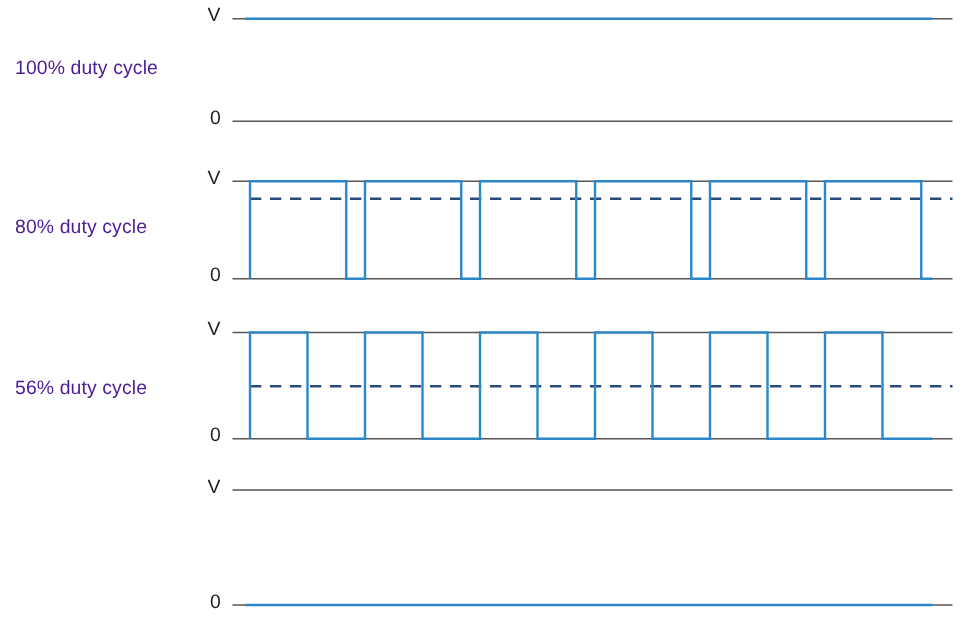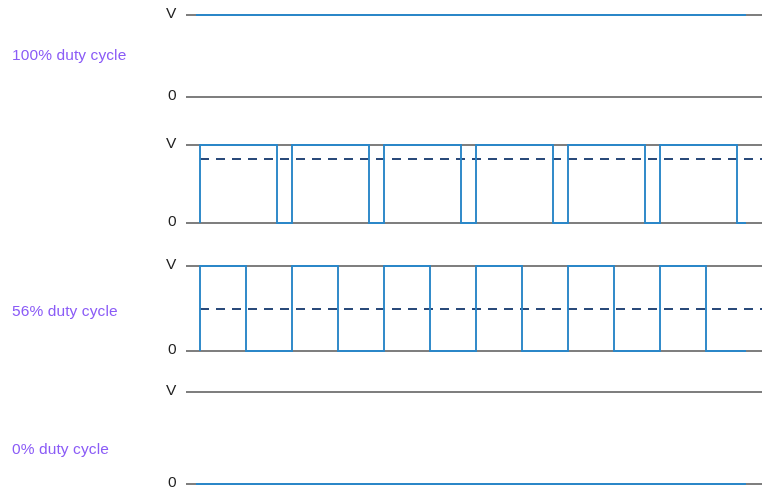--- a/index.html
+++ b/index.html
@@ -7,21 +7,21 @@
     width:768px;height:498px;
     background:#ffffff;
     font-family:"Liberation Sans","DejaVu Sans",sans-serif;
     overflow:hidden;
   }
   #diagram{position:relative;width:768px;height:498px;}
   #diagram svg{position:absolute;top:0;left:0;}
   .row-label{
     position:absolute;
     font-size:15.5px;
-    color:#8b5cf6;
+    color:#4c1d95;
     letter-spacing:0.1px;
     white-space:nowrap;
   }
   .axis-label{
     position:absolute;
     font-size:15.5px;
     color:#1f1f1f;
     white-space:nowrap;
   }
 </style>
@@ -51,19 +51,19 @@
         <line x1="186" y1="392" x2="762" y2="392" stroke="#555555" stroke-width="1.3"></line>
         <line x1="186" y1="484" x2="762" y2="484" stroke="#555555" stroke-width="1.3"></line>
         <path d="M 196 484 L 746 484" fill="none" stroke="#2b87c8" stroke-width="1.9" stroke-linejoin="miter" stroke-linecap="butt"></path>
       </g>
     </svg>
 <div class="axis-label" style="left: 166px; top: 4px;">V</div>
     <div class="axis-label" style="left: 168px; top: 86px;">0</div>
     <div class="row-label" style="left: 12px; top: 46px;">100% duty cycle</div>
     <div class="axis-label" style="left: 166px; top: 134px;">V</div>
     <div class="axis-label" style="left: 168px; top: 212px;">0</div>
+    <div class="row-label" style="left: 12px; top: 173px;">80% duty cycle</div>
     <div class="axis-label" style="left: 166px; top: 255px;">V</div>
     <div class="axis-label" style="left: 168px; top: 340px;">0</div>
     <div class="row-label" style="left: 12px; top: 302px;">56% duty cycle</div>
     <div class="axis-label" style="left: 166px; top: 381px;">V</div>
     <div class="axis-label" style="left: 168px; top: 473px;">0</div>
-    <div class="row-label" style="left: 12px; top: 440px;">0% duty cycle</div>
   </div>
 
 </body></html>

